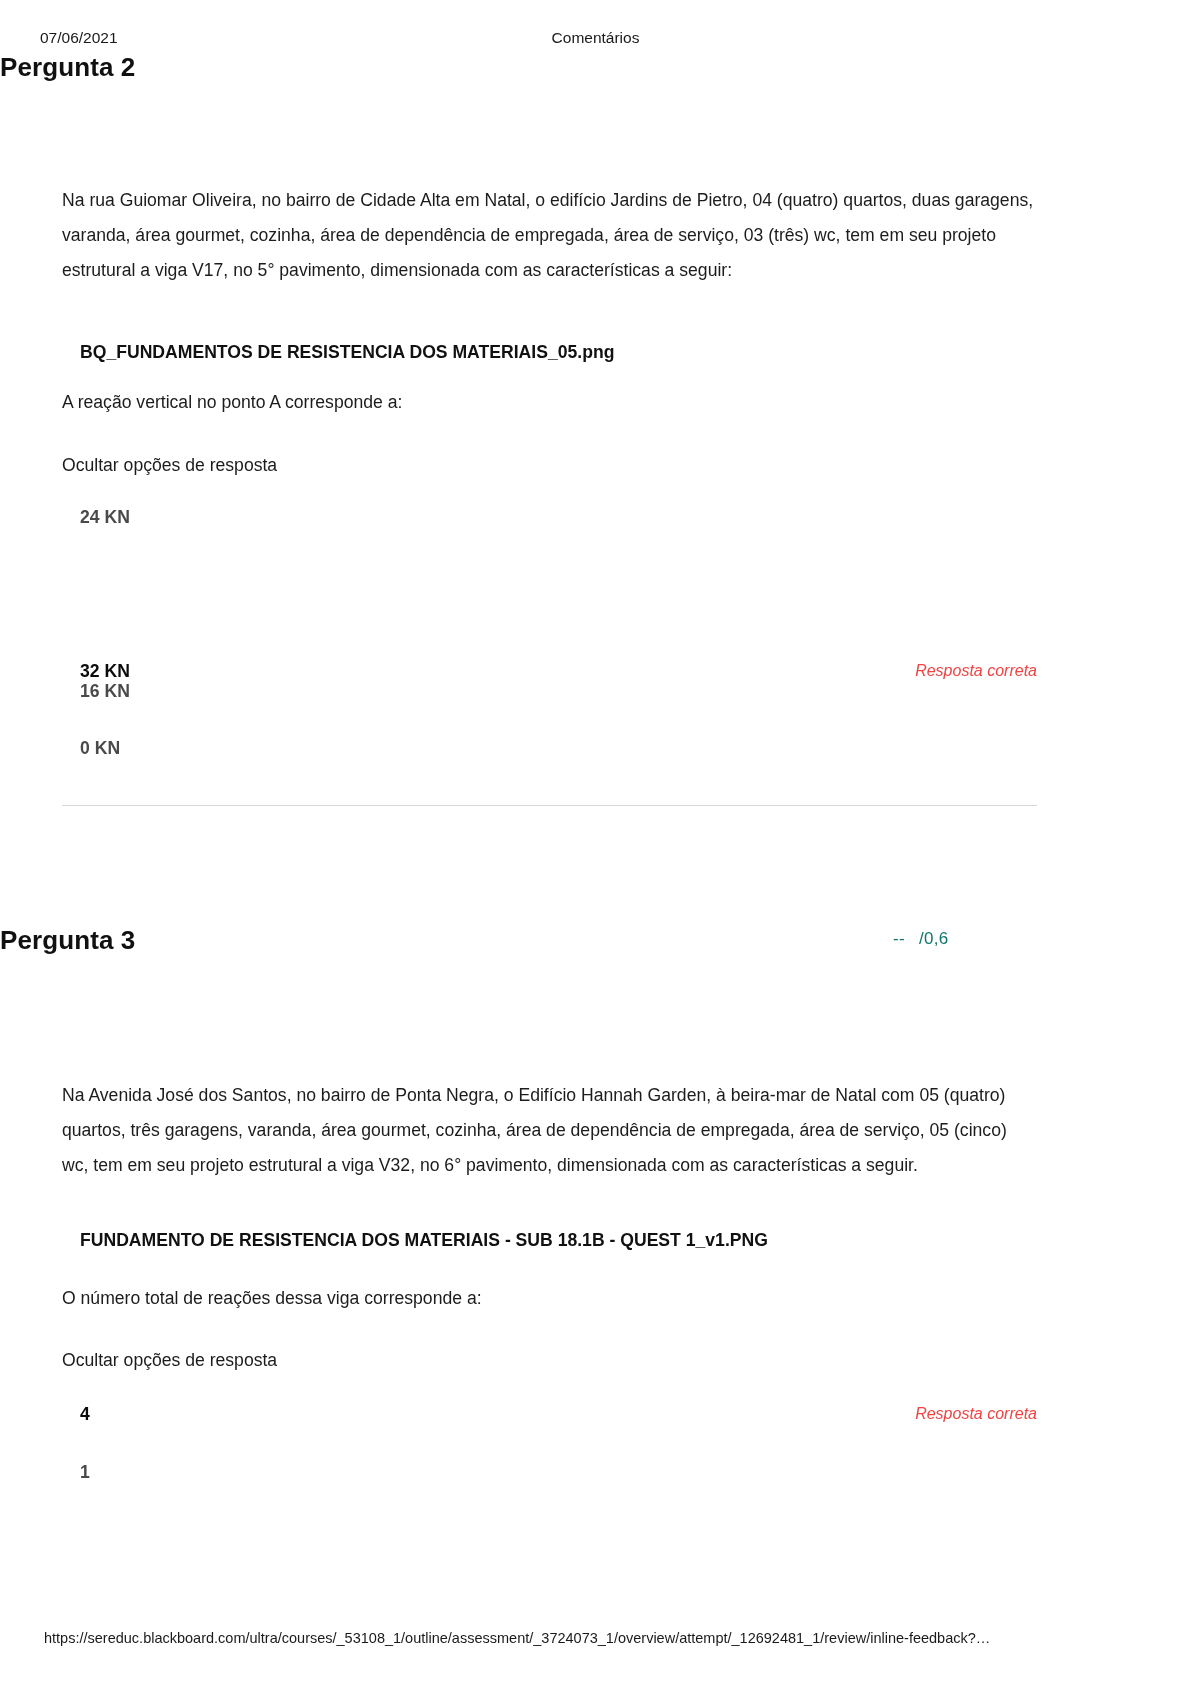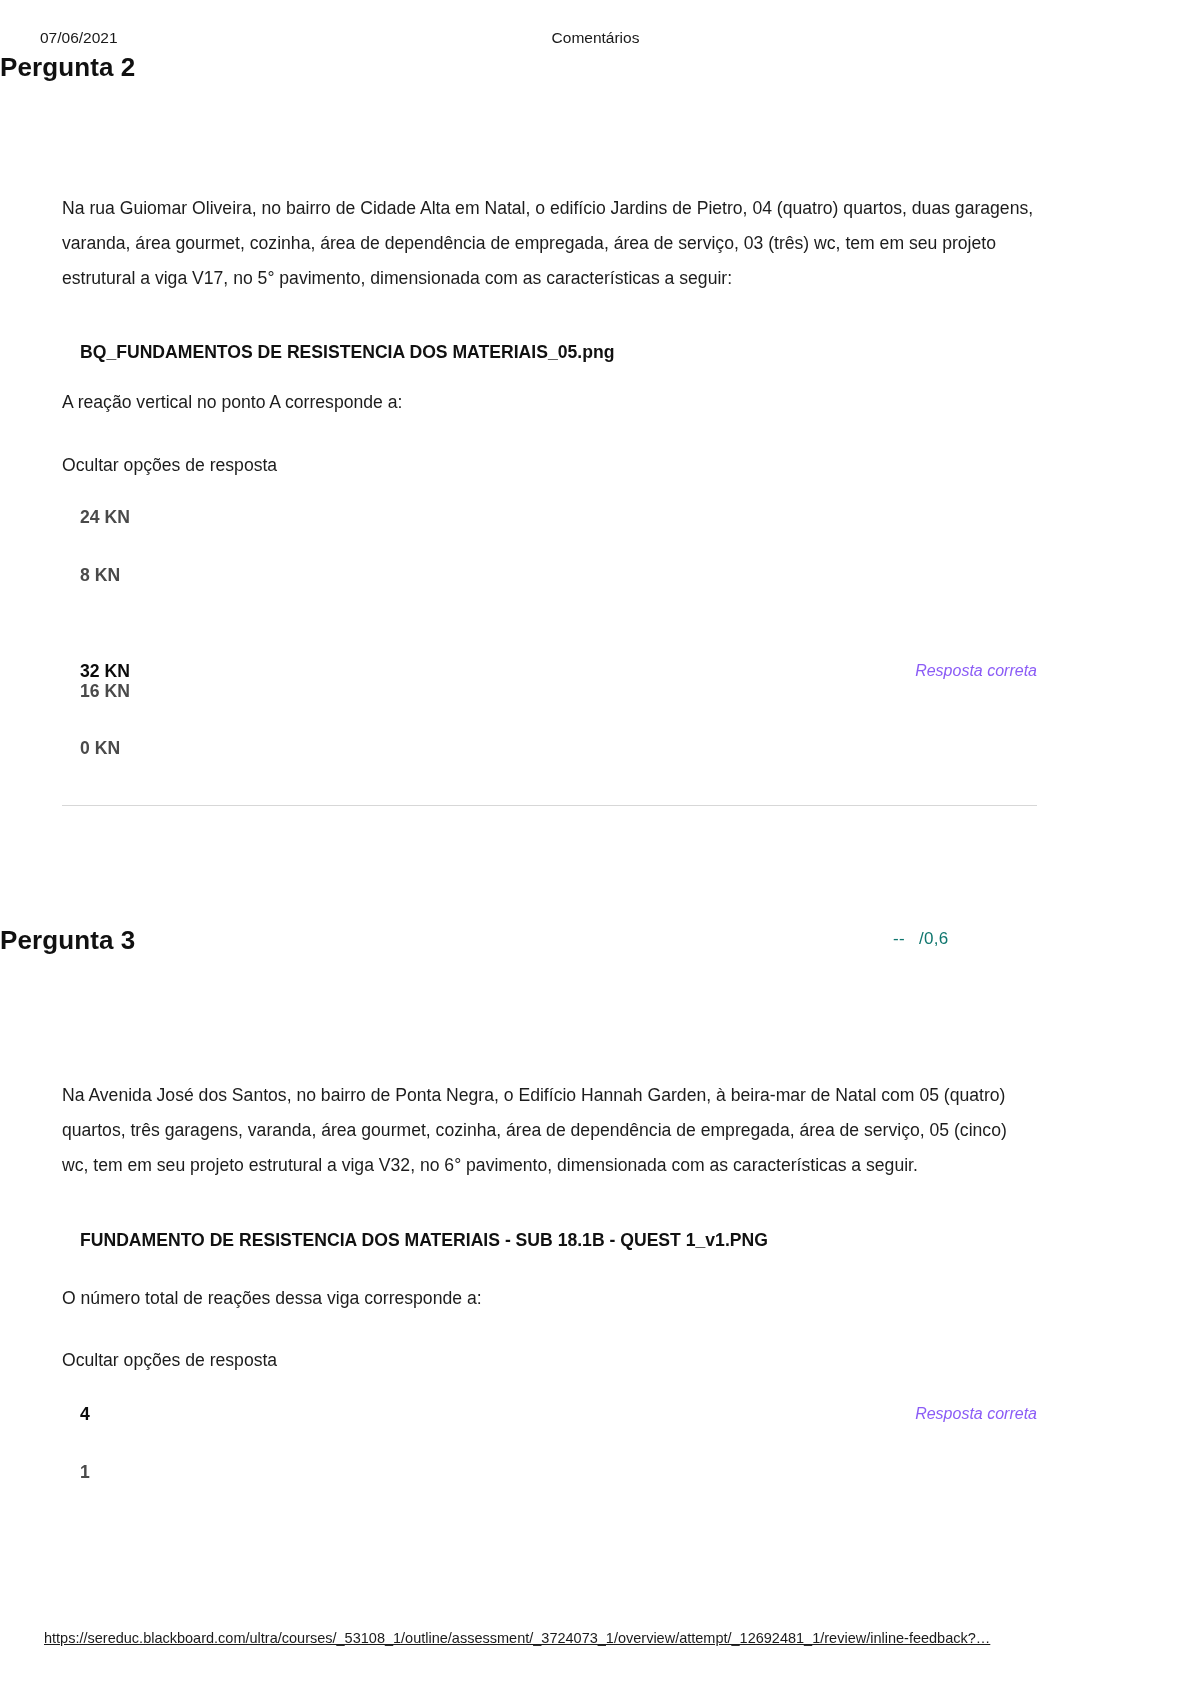--- a/index.html
+++ b/index.html
@@ -125,21 +125,21 @@
   }
   .option-row.correct .option-label {
     color: #0b0b0b;
   }
   .option-correct-tag {
     position: absolute;
     right: 0;
     top: 1px;
     font-size: 16px;
     font-style: italic;
-    color: #8b5cf6;
+    color: #ef4444;
     white-space: nowrap;
     text-align: right;
   }
 
   .divider {
     position: absolute;
     left: 62px;
     width: 975px;
     height: 1px;
     background: #d7d7d7;
@@ -153,58 +153,53 @@
     width: 1191px;
     height: 22px;
     font-size: 14.5px;
     color: #1a1a1a;
   }
   .print-footer .pf-url {
     position: absolute;
     left: 44px;
     top: 0;
     white-space: nowrap;
-    text-decoration: underline;
   }
   .print-footer .pf-page {
     position: absolute;
     right: 44px;
     top: 0;
     white-space: nowrap;
   }
 </style>
 </head>
 <body>
 
 <div class="page">
 
   <div class="print-header">
     <span class="ph-date">07/06/2021</span>
     <span class="ph-title">Comentários</span>
   </div>
 
   <div class="question-title" style="top:52px;">Pergunta 2</div>
 
-  <div class="body-text" style="top:191px;">Na rua Guiomar Oliveira, no bairro de Cidade Alta em Natal, o edifício Jardins de Pietro, 04 (quatro) quartos, duas garagens, varanda, área gourmet, cozinha, área de dependência de empregada, área de serviço, 03 (três) wc, tem em seu projeto estrutural a viga V17, no 5° pavimento, dimensionada com as características a seguir:</div>
+  <div class="body-text" style="top:183px;">Na rua Guiomar Oliveira, no bairro de Cidade Alta em Natal, o edifício Jardins de Pietro, 04 (quatro) quartos, duas garagens, varanda, área gourmet, cozinha, área de dependência de empregada, área de serviço, 03 (três) wc, tem em seu projeto estrutural a viga V17, no 5° pavimento, dimensionada com as características a seguir:</div>
 
   <div class="attachment-name" style="top:342px;">BQ_FUNDAMENTOS DE RESISTENCIA DOS MATERIAIS_05.png</div>
 
   <div class="prompt-text" style="top:392px;">A reação vertical no ponto A corresponde a:</div>
 
   <div class="hide-options" style="top:455px;">Ocultar opções de resposta</div>
 
   <div class="option-row" style="top:507px;">
     <span class="option-label">24 KN</span>
     <span class="option-correct-tag"></span>
   </div>
 
-  <div class="option-row" style="top:565px;">
-    <span class="option-label">8 KN</span>
-    <span class="option-correct-tag"></span>
-  </div>
 
   <div class="option-row correct" style="top:622px;margin-top:39px;">
     <span class="option-label">32 KN</span>
     <span class="option-correct-tag">Resposta correta</span>
   </div>
 
   <div class="option-row" style="top:681px;">
     <span class="option-label">16 KN</span>
     <span class="option-correct-tag"></span>
   </div>

